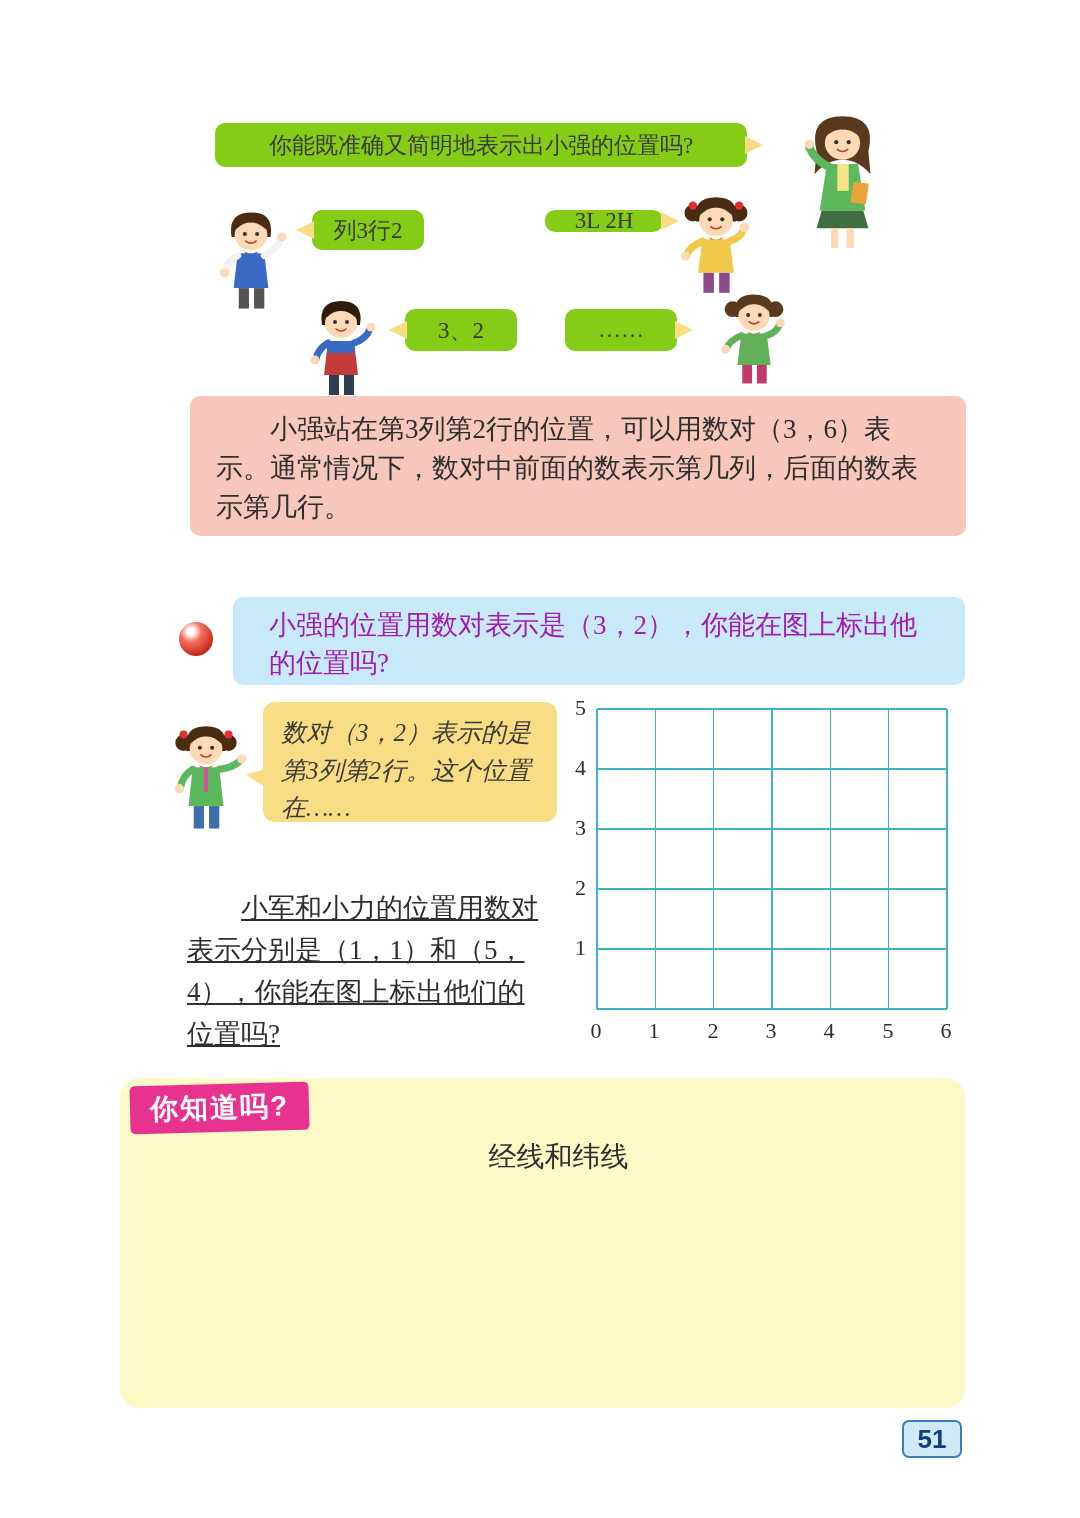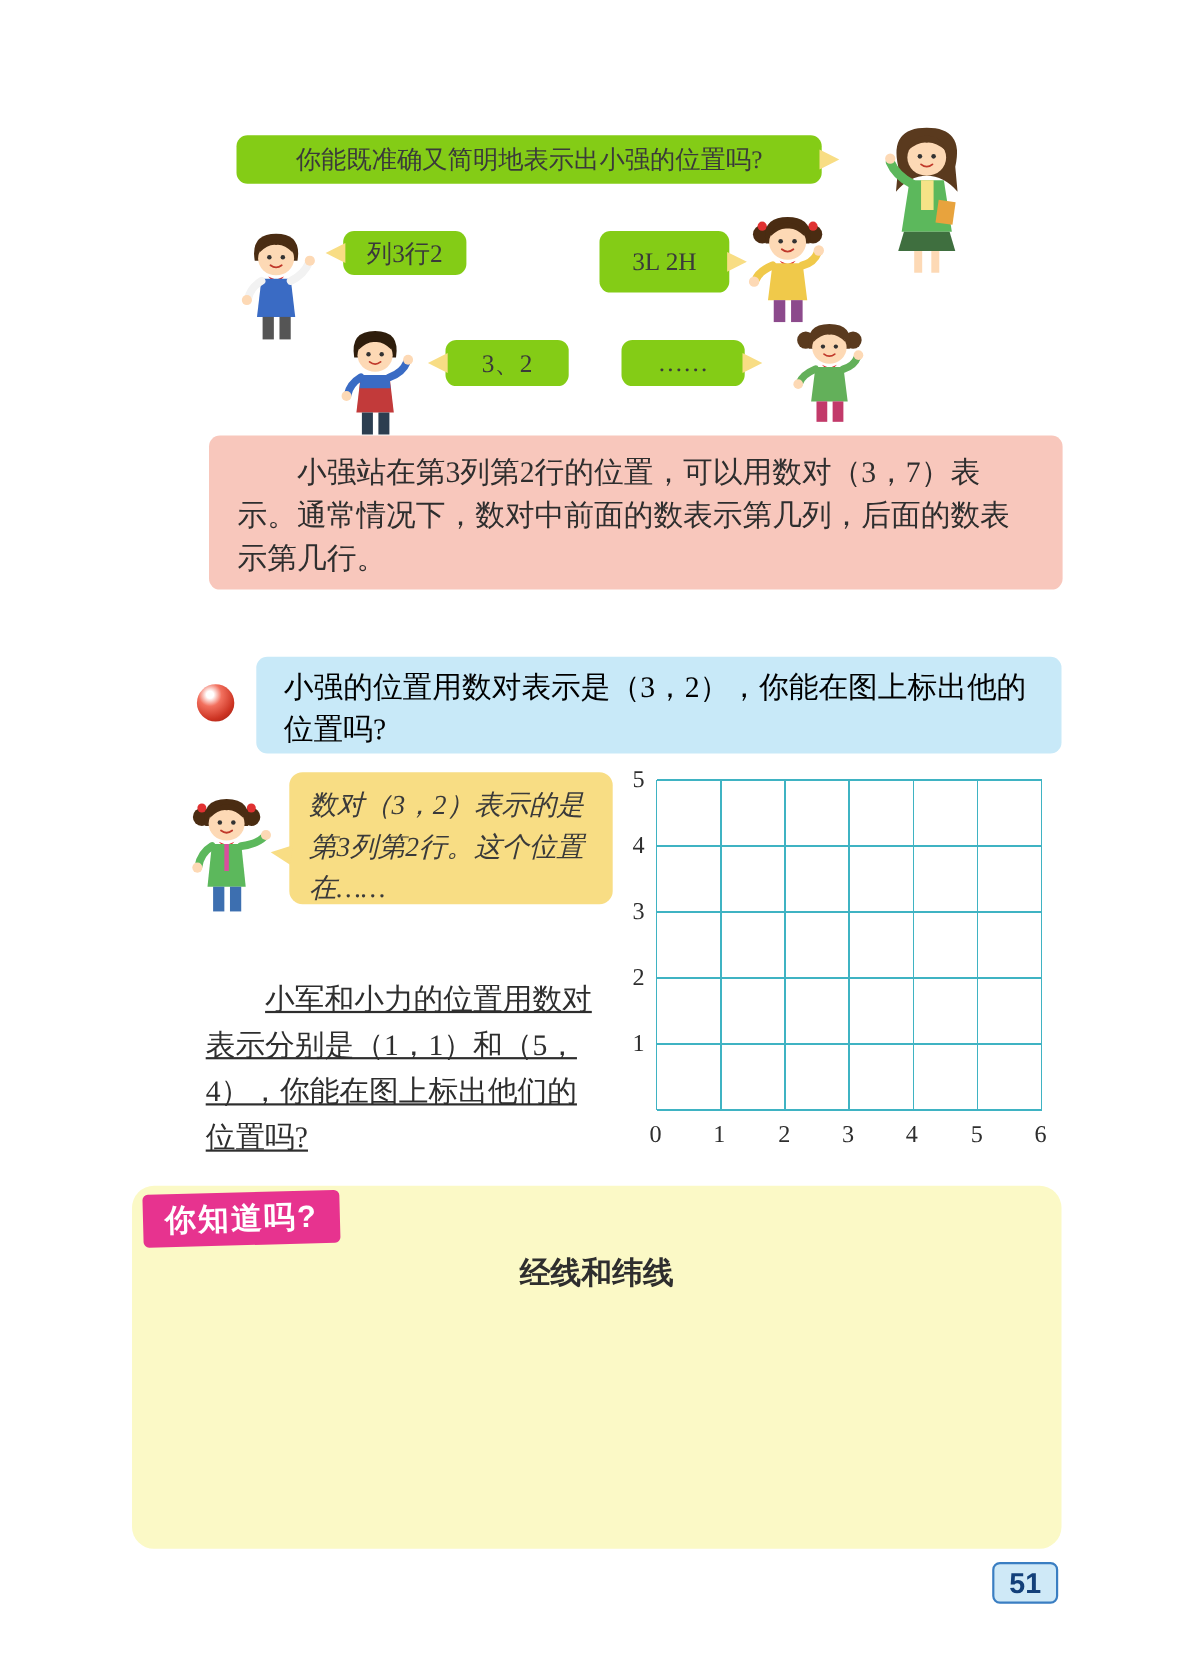--- a/index.html
+++ b/index.html
@@ -23,43 +23,43 @@
   .kid{position:absolute;}
 
   .explain-box{position:absolute;background:#f8c7bc;border-radius:10px;
           box-sizing:border-box;padding:14px 26px;font-size:27px;line-height:1.45;
           color:#2e2e2e;}
   .explain-box p{margin:0;text-indent:2em;}
 
   .plain-line{position:absolute;font-size:27px;color:#2e2e2e;}
 
   .task-box{position:absolute;background:#c8e9f8;border-radius:10px;
-          box-sizing:border-box;padding:10px 25px;font-size:27px;line-height:1.4;
-          color:#000000;}
+          box-sizing:border-box;padding:10px 36px;font-size:27px;line-height:1.4;
+          color:#a21caf;}
 
   .red-ball{position:absolute;width:34px;height:34px;border-radius:50%;
           background:radial-gradient(circle at 35% 28%,#ffffff 0 10%,#f2705e 32%,#cc3322 68%,#8f1d12 100%);}
 
   .hint-bubble{position:absolute;background:#f8dd84;border-radius:12px;
           box-sizing:border-box;padding:12px 18px;font-size:25px;line-height:1.5;
           color:#3a3a3a;font-style:italic;}
 
   .task2{position:absolute;font-size:27px;line-height:1.55;color:#2e2e2e;}
   .task2 p{margin:12px;text-indent:2em;text-decoration:underline;}
 
   .tick{position:absolute;font-size:22px;color:#2e2e2e;width:26px;line-height:26px;}
   .tick.y{text-align:right;}
   .tick.x{text-align:center;}
 
   .know-box{position:absolute;background:#fbf9c6;border-radius:20px;box-sizing:border-box;}
   .know-label{position:absolute;background:#e7338f;color:#fff;font-weight:bold;
           font-size:28px;padding:5px 20px;border-radius:5px;transform:rotate(-1.5deg);
           font-family:"Liberation Sans","DejaVu Sans",sans-serif;letter-spacing:2px;}
-  .know-title{position:absolute;width:100%;text-align:center;font-weight:bold;
-          font-size:28px;color:#2e2e2e;}
+  .know-title{position:absolute;width:100%;text-align:center;font-weight:normal;
+          font-size:28px;color:#2e2e2e;padding-left:16px;}
   .know-body{position:absolute;font-size:27px;line-height:1.6;color:#2e2e2e;}
   .know-body p{margin:0;text-indent:2em;}
 
   .page-num{position:absolute;width:60px;height:38px;border:2px solid #3a7ec2;
           background:#cfe9f7;border-radius:7px;display:flex;align-items:center;
           justify-content:center;font-size:26px;font-weight:bold;color:#13407a;
           font-family:"Liberation Sans","DejaVu Sans",sans-serif;box-sizing:border-box;text-align:center;}
 </style>
 </head>
 <body>
@@ -101,21 +101,21 @@
     <path d="M32 48 Q22 54 20 64" stroke="#f2f2f2" stroke-width="7" fill="none" stroke-linecap="round"></path>
     <circle cx="19" cy="65" r="4.5" fill="#fdd9b5"></circle>
     <rect x="33" y="80" width="10" height="20" fill="#555"></rect>
     <rect x="48" y="80" width="10" height="20" fill="#555"></rect>
   </svg>
 
   <div class="bubble tail-left" style="left:312px;top:210px;width:112px;height:40px;">
     <span>列3行2</span>
   </div>
 
-  <div class="bubble tail-right" style="left:545px;top:210px;width:118px;height:56px;">
+  <div class="bubble tail-right" style="left:545px;top:210px;width:118px;height:22px;">
     <span>3L 2H</span>
   </div>
 
   <svg class="kid" style="left:668px;top:192px;" width="96" height="105" viewBox="0 0 90 100">
     <circle cx="23" cy="20" r="8" fill="#4a2c12"></circle>
       <circle cx="67" cy="20" r="8" fill="#4a2c12"></circle>
     <circle cx="23" cy="13" r="4" fill="#e03131"></circle>
       <circle cx="67" cy="13" r="4" fill="#e03131"></circle>
     <path d="M26 28 Q22 5 45 5 Q68 5 64 28 Z" fill="#4a2c12"></path>
     <ellipse cx="45" cy="27" rx="16" ry="15" fill="#fdd9b5"></ellipse>
@@ -171,21 +171,21 @@
     <path d="M32 45 L58 45 L62 77 L28 77 Z" fill="#63b05a"></path>
     <path d="M32 47 Q20 52 17 60" stroke="#63b05a" stroke-width="7" fill="none" stroke-linecap="round"></path>
     <circle cx="16" cy="61" r="4.5" fill="#fdd9b5"></circle>
     <path d="M58 47 Q68 44 71 36" stroke="#63b05a" stroke-width="7" fill="none" stroke-linecap="round"></path>
     <circle cx="72" cy="34" r="4.5" fill="#fdd9b5"></circle>
     <rect x="33" y="77" width="10" height="19" fill="#c23a6a"></rect>
     <rect x="48" y="77" width="10" height="19" fill="#c23a6a"></rect>
   </svg>
 
   <div class="explain-box" style="left:190px;top:396px;width:776px;height:140px;">
-    <p>小强站在第3列第2行的位置，可以用数对（3，7）表示。通常情况下，数对中前面的数表示第几列，后面的数表示第几行。</p>
+    <p>小强站在第3列第2行的位置，可以用数对（3，6）表示。通常情况下，数对中前面的数表示第几列，后面的数表示第几行。</p>
   </div>
 
 
   <div class="red-ball" style="left:179px;top:622px;"></div>
 
   <div class="task-box" style="left:233px;top:597px;width:732px;height:88px;">
     <span>小强的位置用数对表示是（3，2），你能在图上标出他的位置吗?</span>
   </div>
 
   <svg class="kid" style="left:160px;top:720px;" width="92" height="118" viewBox="0 0 90 115">

